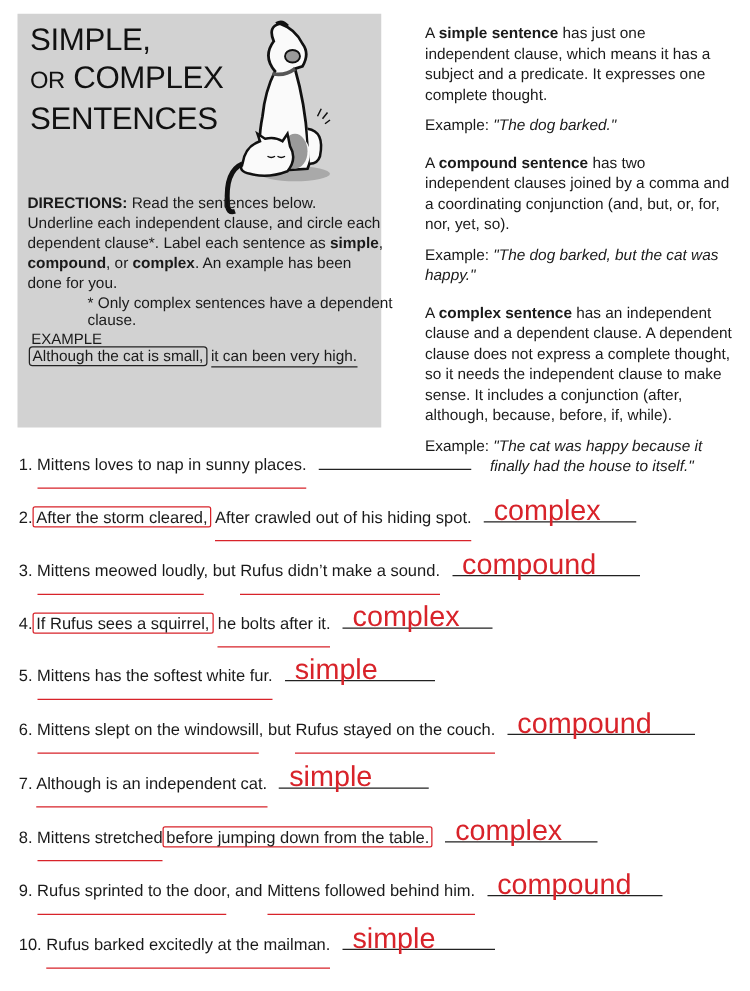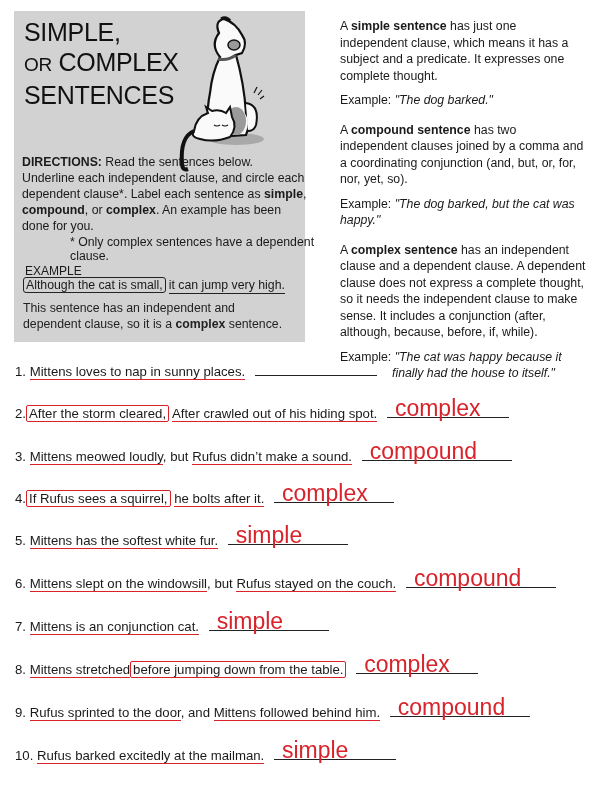--- a/index.html
+++ b/index.html
@@ -23,21 +23,21 @@
   .ind-black { border-bottom: 1px solid #222; padding-bottom: 1px; margin-left: 3px; }
 
   .defs { position: absolute; left: 332px; top: 10px; width: 262px; font-size: 12.3px; line-height: 16.5px; }
   .def { margin-bottom: 13px; }
   .def p { margin: 8px; }
   .def .ex { margin-top: 2px; }
   .def .ex i { font-style: italic; }
   .def .ex .cont { display: block; padding-left: 52px; }
 
   .q { position: absolute; left: 15px; font-size: 13.2px; white-space: nowrap; height: 30px; }
-  .ind { border-bottom: 1.3px solid #d8232a; padding-bottom: 0; }
+  .ind { border-bottom: 1.3px solid #d8232a; padding-bottom: 11px; }
   .dep { border: 1.2px solid #d8232a; border-radius: 2px; padding: 0 2px; }
   .blank { display: inline-block; position: relative; border-bottom: 1px solid #222;
            height: 14px; vertical-align: baseline; margin-left: 6px; }
   .answer { position: absolute; left: 8px; bottom: -3px; color: #d8232a; font-size: 23px; line-height: 23px; }
 </style>
 </head>
 <body>
 
 <div class="panel">
   <div class="title">
@@ -60,24 +60,21 @@
     <path d="M40 112 q3 2 6 0 M48 112 q3 2 6 0" stroke="#111" stroke-width="1.2" fill="none"></path>
   </svg>
 
   <div class="directions">
     <b>DIRECTIONS:</b><span> Read the sentences below. Underline each independent clause, and circle each dependent clause*. Label each sentence as </span><b>simple</b><span>, </span><b>compound</b><span>, or </span><b>complex</b><span>. An example has been done for you.</span>
   </div>
   <div class="footnote">* Only complex sentences have a dependent clause.</div>
 
   <div class="ex-label">EXAMPLE</div>
   <div class="ex-sentence">
-    <span class="dep-box-black">Although the cat is small,</span><span class="ind-black">it can jump very high.</span>
-  </div>
-  <div class="ex-explain">
-    <span>This sentence has an independent and dependent clause, so it is a </span><b>complex</b><span> sentence.</span>
+    <span class="dep-box-black">Although the cat is small,</span><span class="ind-black">it can been very high.</span>
   </div>
 </div>
 
 <div class="defs">
   <div class="def">
     <p><span>A </span><b>simple sentence</b><span> has just one independent clause, which means it has a subject and a predicate. It expresses one complete thought.</span></p>
     <p class="ex"><span>Example: </span><i>"The dog barked."</i></p>
   </div>
   <div class="def">
     <p><span>A </span><b>compound sentence</b><span> has two independent clauses joined by a comma and a coordinating conjunction (and, but, or, for, nor, yet, so).</span></p>
@@ -120,21 +117,21 @@
 </div>
 
 <div class="q" style="top:573px">
   <span>6.</span>
   <span class="ind">Mittens slept on the windowsill</span><span>, but </span><span class="ind">Rufus stayed on the couch.</span>
   <span class="blank" style="width:150px"><span class="answer">compound</span></span>
 </div>
 
 <div class="q" style="top:616px">
   <span>7.</span>
-  <span class="ind">Mittens is an conjunction cat.</span>
+  <span class="ind">Although is an independent cat.</span>
   <span class="blank" style="width:120px"><span class="answer">simple</span></span>
 </div>
 
 <div class="q" style="top:659px">
   <span>8.</span>
   <span class="ind">Mittens stretched</span><span class="dep">before jumping down from the table.</span>
   <span class="blank" style="width:122px"><span class="answer">complex</span></span>
 </div>
 
 <div class="q" style="top:702px">

